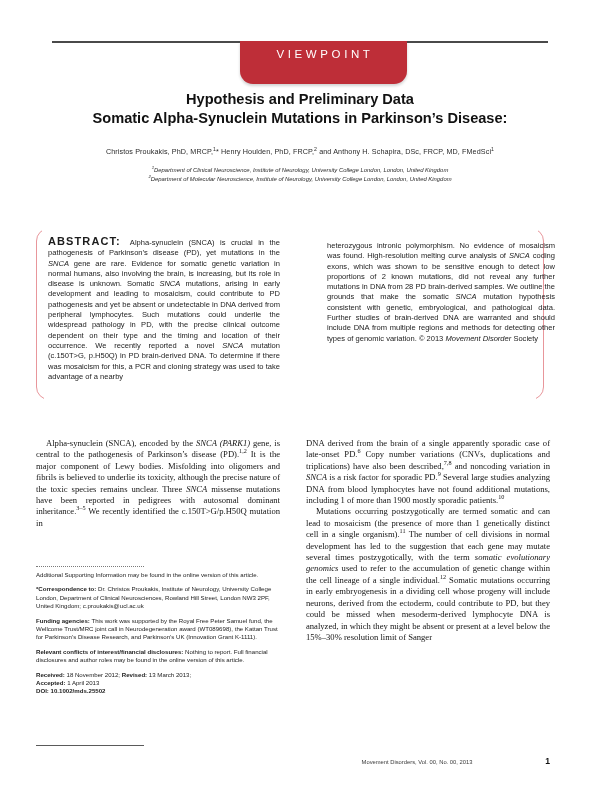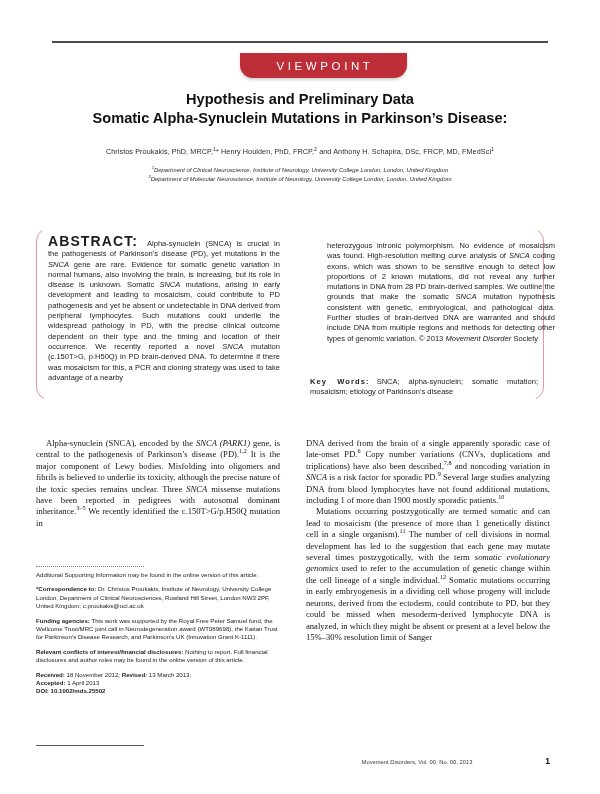--- a/index.html
+++ b/index.html
@@ -29,23 +29,23 @@
     position: absolute;
     left: 52px;
     top: 41px;
     width: 496px;
     height: 1.5px;
     background: #4a4a4a;
   }
   .banner {
     position: absolute;
     left: 240px;
-    top: 53px;
+    top: 41px;
     width: 167px;
-    height: 25px;
+    height: 43px;
     background: #be2e38;
     border-bottom-left-radius: 13px;
     border-bottom-right-radius: 13px;
     box-shadow: 0 2px 3px rgba(0,0,0,0.18);
   }
   .banner-label {
     color: #ffffff;
     font-family: "Liberation Sans", sans-serif;
     font-size: 11.5px;
     letter-spacing: 3.6px;
@@ -134,21 +134,21 @@
     line-height: 10.3px;
     text-align: justify;
     color: #1c1c1c;
     hyphens: manual;
   }
   .abs-col-left  { left: 48px;  top: 236px; width: 232px; }
   .abs-col-right { left: 327px; top: 241px; width: 228px; }
 
   .abs-head {
     font-weight: bold;
-    font-size: 14px;
+    font-size: 11px;
     letter-spacing: 1.1px;
   }
   .abs-head-gap { display: inline-block; width: 9px; }
   .kw-block {
     position: absolute;
     left: 310px;
     top: 377px;
     width: 228px;
     font-family: "Liberation Sans", sans-serif;
     font-size: 7.55px;
@@ -259,23 +259,20 @@
   <div class="abstract-mask-bottom"></div>
 
   <div class="abs-col abs-col-left">
     <span class="abs-head">ABSTRACT:</span><span class="abs-head-gap"></span><span>Alpha-synuclein (SNCA) is crucial in the pathogenesis of Parkinson’s disease (PD), yet mutations in the <em class="it">SNCA</em> gene are rare. Evidence for somatic genetic variation in normal humans, also involving the brain, is increasing, but its role in disease is unknown. Somatic <em class="it">SNCA</em> mutations, arising in early development and leading to mosaicism, could contribute to PD pathogenesis and yet be absent or undetectable in DNA derived from peripheral lymphocytes. Such mutations could underlie the widespread pathology in PD, with the precise clinical outcome dependent on their type and the timing and location of their occurrence. We recently reported a novel <em class="it">SNCA</em> mutation (c.150T&gt;G, p.H50Q) in PD brain-derived DNA. To determine if there was mosaicism for this, a PCR and cloning strategy was used to take advantage of a nearby</span>
   </div>
 
   <div class="abs-col abs-col-right">
     <span>heterozygous intronic polymorphism. No evidence of mosaicism was found. High-resolution melting curve analysis of <em class="it">SNCA</em> coding exons, which was shown to be sensitive enough to detect low proportions of 2 known mutations, did not reveal any further mutations in DNA from 28 PD brain-derived samples. We outline the grounds that make the somatic <em class="it">SNCA</em> mutation hypothesis consistent with genetic, embryological, and pathological data. Further studies of brain-derived DNA are warranted and should include DNA from multiple regions and methods for detecting other types of genomic variation. </span><span>© 2013 <em class="it">Movement Disorder</em> Society</span>
   </div>
 
-  <div class="kw-block">
-    <span class="kw-head">Key Words:</span><span class="kw-gap"></span><span>SNCA; alpha-synuclein; somatic mutation; mosaicism; etiology of Parkinson’s disease</span>
-  </div>
 
   <div class="body-col col-left">
     <p>Alpha-synuclein (SNCA), encoded by the <em class="it">SNCA (PARK1)</em> gene, is central to the pathogenesis of Parkinson’s disease (PD).<sup>1,2</sup> It is the major component of Lewy bodies. Misfolding into oligomers and fibrils is believed to underlie its toxicity, although the precise nature of the toxic species remains unclear. Three <em class="it">SNCA</em> missense mutations have been reported in pedigrees with autosomal dominant inheritance.<sup>3–5</sup> We recently identified the c.150T&gt;G/p.H50Q mutation in</p>
   </div>
 
   <div class="body-col col-right">
     <p class="noindent">DNA derived from the brain of a single apparently sporadic case of late-onset PD.<sup>6</sup> Copy number variations (CNVs, duplications and triplications) have also been described,<sup>7,8</sup> and noncoding variation in <em class="it">SNCA</em> is a risk factor for sporadic PD.<sup>9</sup> Several large studies analyzing DNA from blood lymphocytes have not found additional mutations, including 1 of more than 1900 mostly sporadic patients.<sup>10</sup></p>
     <p>Mutations occurring postzygotically are termed somatic and can lead to mosaicism (the presence of more than 1 genetically distinct cell in a single organism).<sup>11</sup> The number of cell divisions in normal development has led to the suggestion that each gene may mutate several times postzygotically, with the term <em class="it">somatic evolutionary genomics</em> used to refer to the accumulation of genetic change within the cell lineage of a single individual.<sup>12</sup> Somatic mutations occurring in early embryogenesis in a dividing cell whose progeny will include neurons, derived from the ectoderm, could contribute to PD, but they could be missed when mesoderm-derived lymphocyte DNA is analyzed, in which they might be absent or present at a level below the 15%–30% resolution limit of Sanger</p>
   </div>
 

